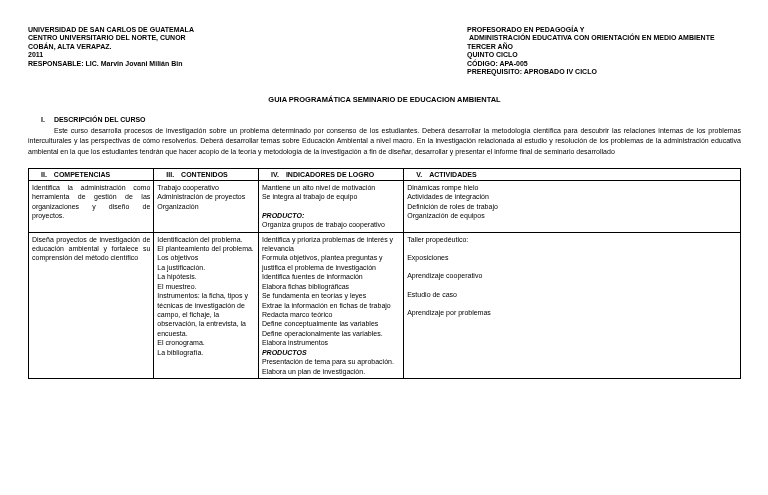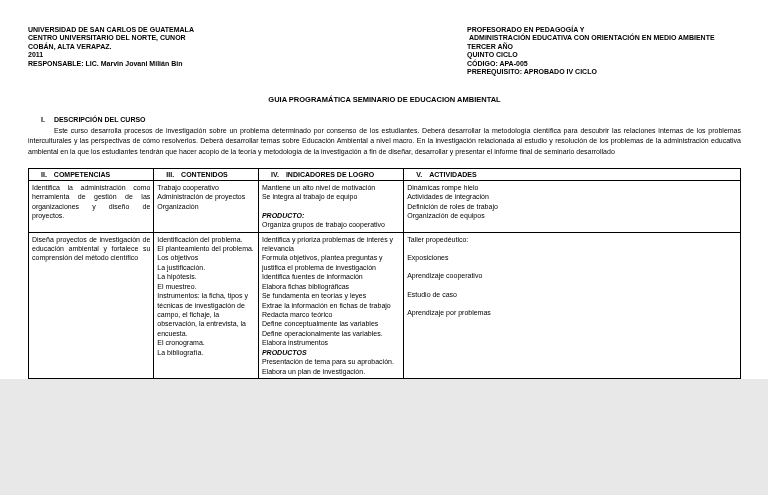--- a/index.html
+++ b/index.html
@@ -1,19 +1,19 @@
 <!DOCTYPE html>
 <html><head>
 <meta charset="utf-8">
 <style>
   * { margin:0; padding:0; box-sizing:border-box; }
   html,body { background:#e8e8e8; }
   body { font-family:"Liberation Sans", sans-serif; color:#000; }
   .page {
-    width:768px; height:379px; background:#ffffff; overflow:hidden;
+    width:768px; height:495px; background:#ffffff; overflow:hidden;
     padding:26px 27px 20px 28px; position:relative;
   }
   .header-row { display:flex; justify-content:space-between; align-items:flex-start; }
   .header-block { font-weight:bold; font-size:7px; line-height:1.2; }
   .header-left { max-width:300px; }
   .header-right { width:274px; }
   .line { white-space:pre-wrap; }
   .blank { height:9px; }
   .emph { font-weight:bold; font-style:italic; }
   .doc-title { text-align:center; font-weight:bold; font-size:7.5px; margin-top:19px; }

